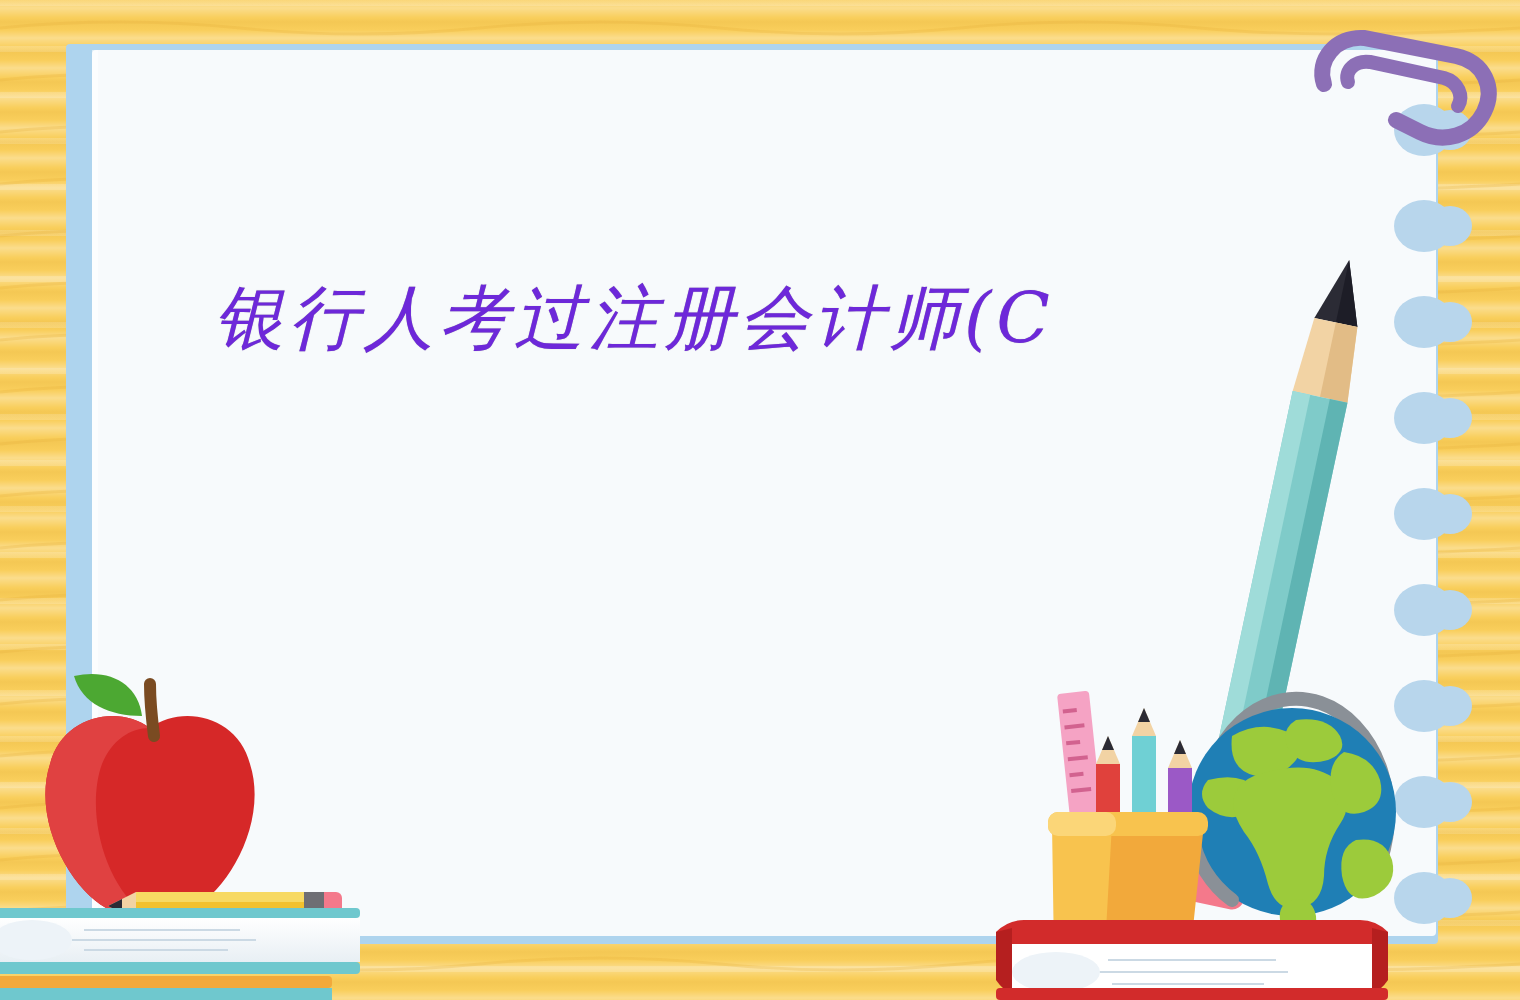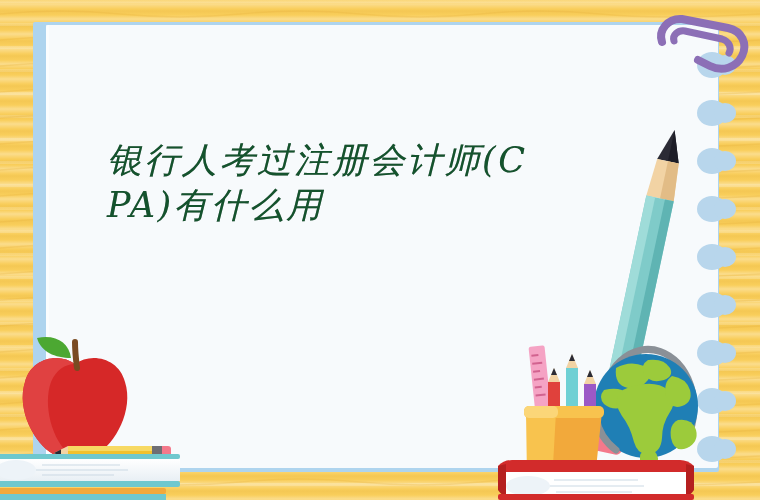--- a/index.html
+++ b/index.html
@@ -52,21 +52,21 @@
   #sheet-inner-line{
     position:absolute; left:46px; top:25px;
     width:3px; height:443px;
     background:rgba(255,255,255,.55);
   }
 
   
   #title-block{
     position:absolute; left:107px; top:138px;
     width:530px;
-    color:#14532d;
+    color:#6d28d9;
     font-family:"DejaVu Serif", serif;
     font-size:35px;
     line-height:1.28;
     letter-spacing:2.5px;
     font-style:italic;
     font-weight:400;
     white-space:pre-wrap;
     word-break:break-all;
     text-shadow:0 0 .4px rgba(60,60,64,.45);
   }
@@ -154,21 +154,21 @@
   <div class="hole" style="left:697px; top:52px;"></div>
   <div class="hole" style="left:697px; top:100px;"></div>
   <div class="hole" style="left:697px; top:148px;"></div>
   <div class="hole" style="left:697px; top:196px;"></div>
   <div class="hole" style="left:697px; top:244px;"></div>
   <div class="hole" style="left:697px; top:292px;"></div>
   <div class="hole" style="left:697px; top:340px;"></div>
   <div class="hole" style="left:697px; top:388px;"></div>
   <div class="hole" style="left:697px; top:436px;"></div>
 
-  <div id="title-block"><span>银行人考过注册会计师(C</span><br><span>PA)有什么用</span></div>
+  <div id="title-block"><span>银行人考过注册会计师(C</span><br></div>
 
   <div id="paperclip">
     <svg class="svgfill" viewBox="0 0 104 96">
       <path d="M10 36
                C 6 24, 16 12, 30 13
                L 76 22
                C 90 25, 96 38, 90 50
                C 84 62, 70 66, 58 60
                L 46 54" fill="none" stroke="#8C6FB6" stroke-width="8" stroke-linecap="round"></path>
       <path d="M22 35

